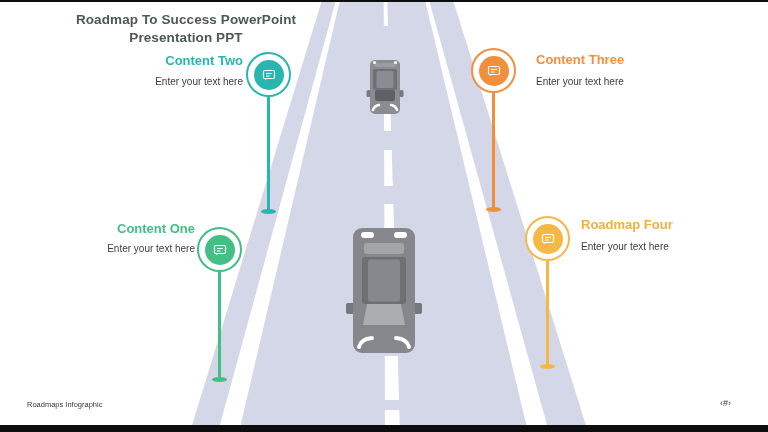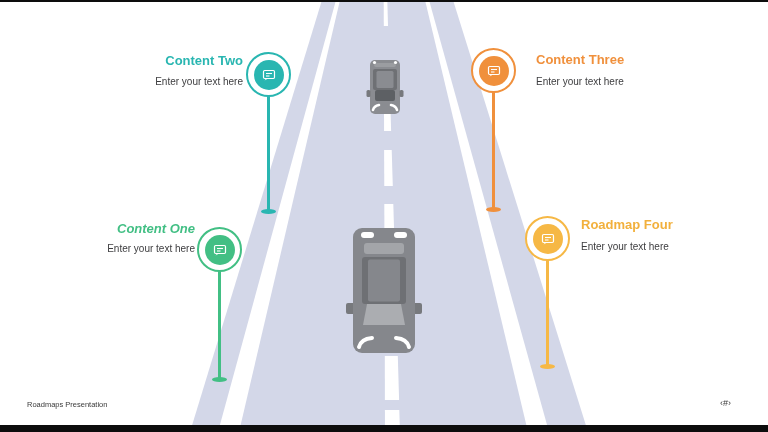--- a/index.html
+++ b/index.html
@@ -24,21 +24,21 @@
   .t-teal{color:#29b6b1;}
   .t-green{color:#42bf84;}
   .t-orange{color:#f0903c;}
   .t-amber{color:#f2b03c;}
 
   
   .lbl-two{right:525px;top:53px;text-align:right;margin-left:16px;}
   .dsc-two{right:525px;top:76px;text-align:right;}
   .lbl-three{left:536px;top:52px;}
   .dsc-three{left:536px;top:76px;}
-  .lbl-one{right:573px;top:221px;text-align:right;font-style:italic;}
+  .lbl-one{right:573px;top:221px;text-align:right;}
   .dsc-one{right:573px;top:243px;text-align:right;}
   .lbl-four{left:581px;top:217px;}
   .dsc-four{left:581px;top:241px;}
 
   
   .pin-circle{
     position:absolute;width:41px;height:41px;border-radius:50%;
     background:#ffffff;z-index:3;display:flex;align-items:center;justify-content:center;
   }
   .pin-disc{width:30px;height:30px;border-radius:50%;display:flex;align-items:center;justify-content:center;}
@@ -117,20 +117,21 @@
       <rect x="394" y="232" width="13" height="6" rx="3" fill="#ffffff"></rect>
       <rect x="364" y="243" width="40" height="11" rx="3" fill="#a3a5a9"></rect>
       <rect x="362" y="257" width="44" height="47" rx="3" fill="#6e7074"></rect>
       <rect x="368" y="259.5" width="32" height="42" rx="2" fill="#85878c"></rect>
       <polygon points="367,304 401,304 405,325 363,325" fill="#abadb1"></polygon>
       <path d="M359,347 q2,-8 13,-9" stroke="#ffffff" stroke-width="4" fill="none" stroke-linecap="round"></path>
       <path d="M409,347 q-2,-8 -13,-9" stroke="#ffffff" stroke-width="4" fill="none" stroke-linecap="round"></path>
     </g>
   </svg>
 
+  <div class="slide-title">Roadmap To Success PowerPoint Presentation PPT</div>
 
   <div class="pin-stem s-teal pin2-stem"></div>
   <div class="pin-foot s-teal pin2-foot"></div>
   <div class="pin-circle c-teal pin2-circle">
     <div class="pin-disc d-teal">
       <svg width="16" height="16" viewBox="0 0 16 16">
         <rect x="2.5" y="3.5" width="11" height="8" rx="1.2" fill="none" stroke="#ffffff" stroke-width="1.2"></rect>
         <line x1="5" y1="6.5" x2="11" y2="6.5" stroke="#ffffff" stroke-width="1.1"></line>
         <line x1="5" y1="9" x2="8.5" y2="9" stroke="#ffffff" stroke-width="1.1"></line>
         <polygon points="5,11.5 3.6,13.6 7,11.5" fill="#ffffff"></polygon>
@@ -182,16 +183,16 @@
 
   <div class="m-label t-orange lbl-three">Content Three</div>
   <div class="m-desc dsc-three">Enter your text here</div>
 
   <div class="m-label t-green lbl-one">Content One</div>
   <div class="m-desc dsc-one">Enter your text here</div>
 
   <div class="m-label t-amber lbl-four">Roadmap Four</div>
   <div class="m-desc dsc-four">Enter your text here</div>
 
-  <div class="footer-left">Roadmaps Presentation</div>
+  <div class="footer-left">Roadmaps Infographic</div>
   <div class="slide-number">‹#›</div>
 
 </div>
 
 </body></html>

